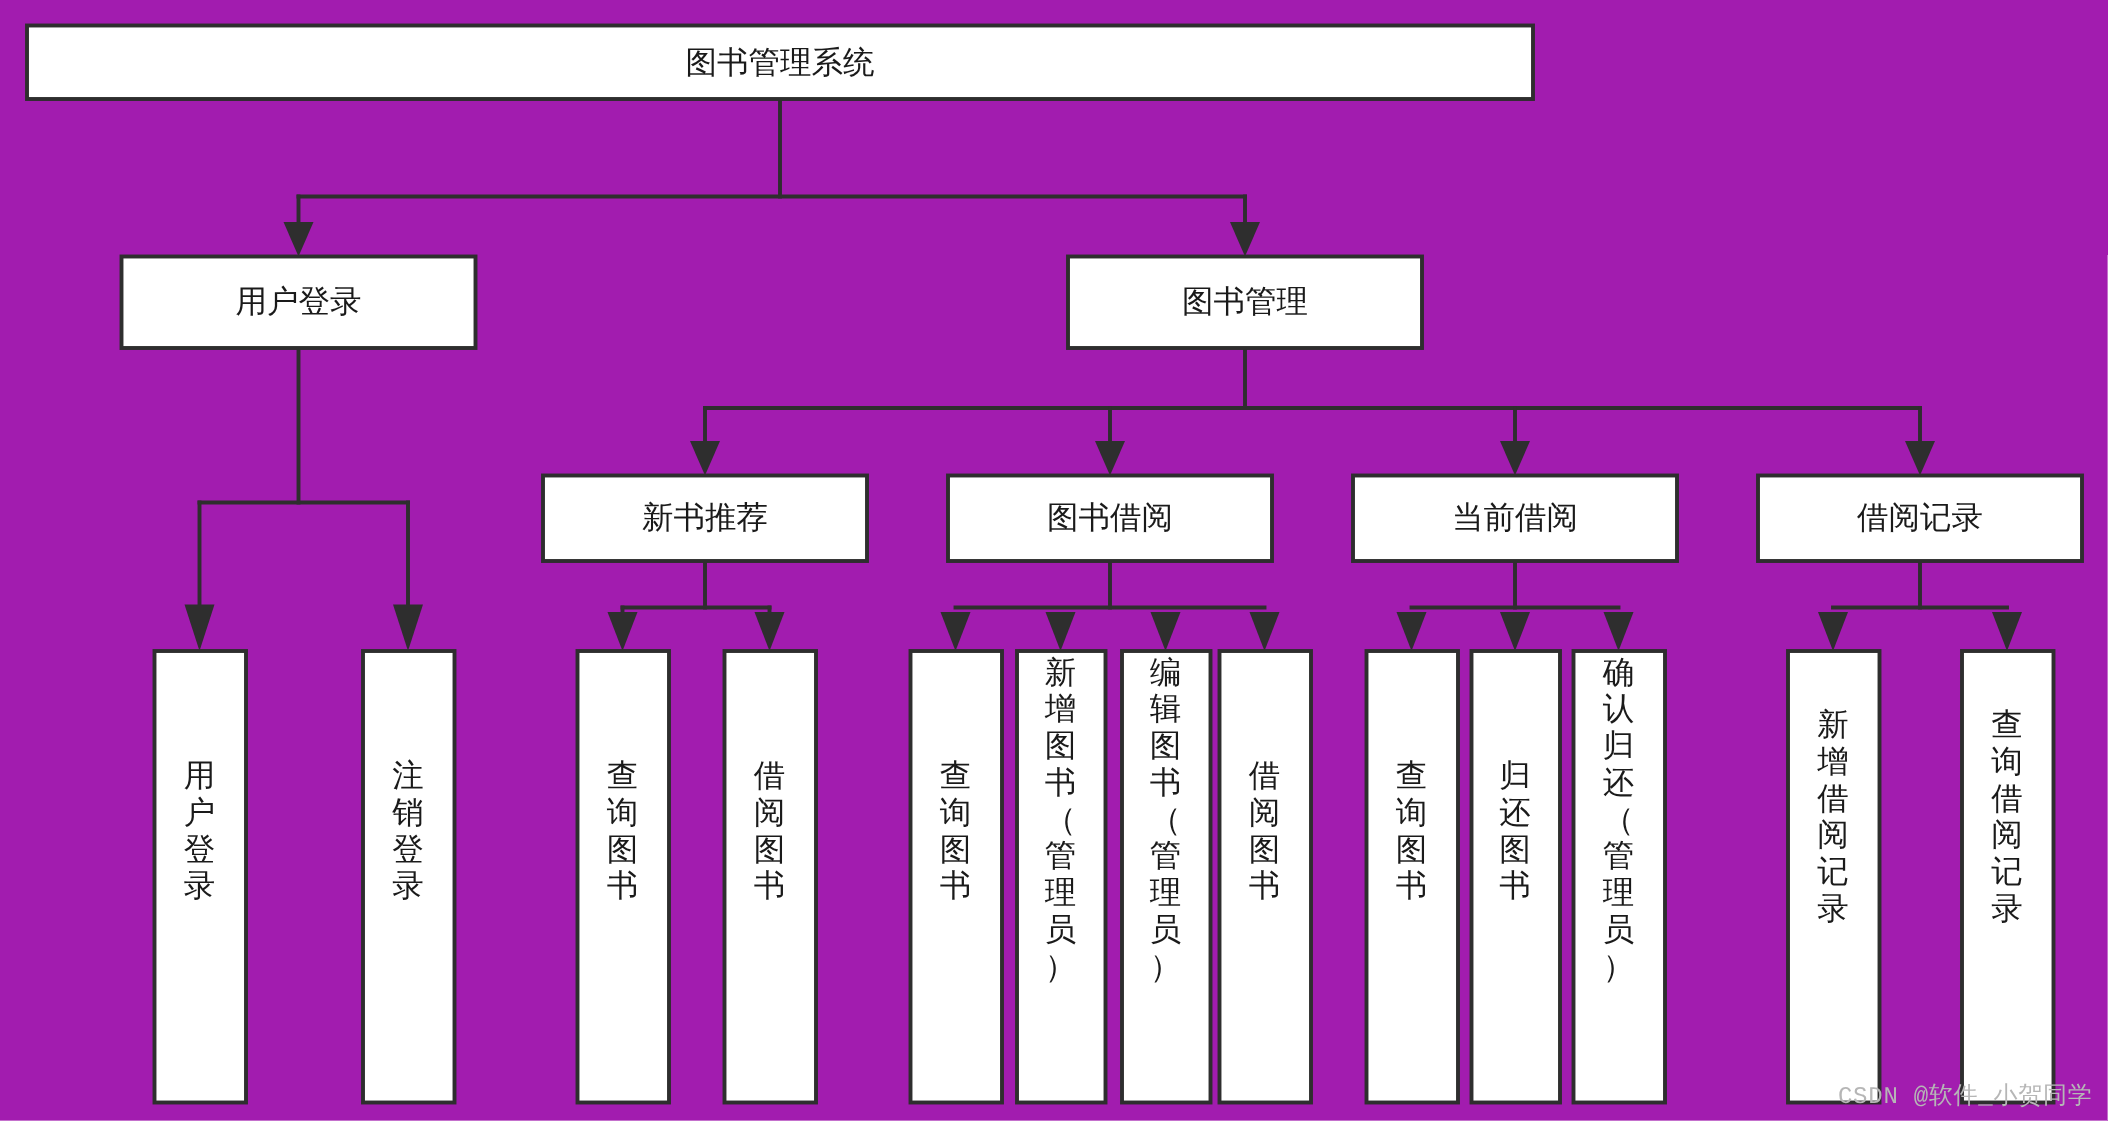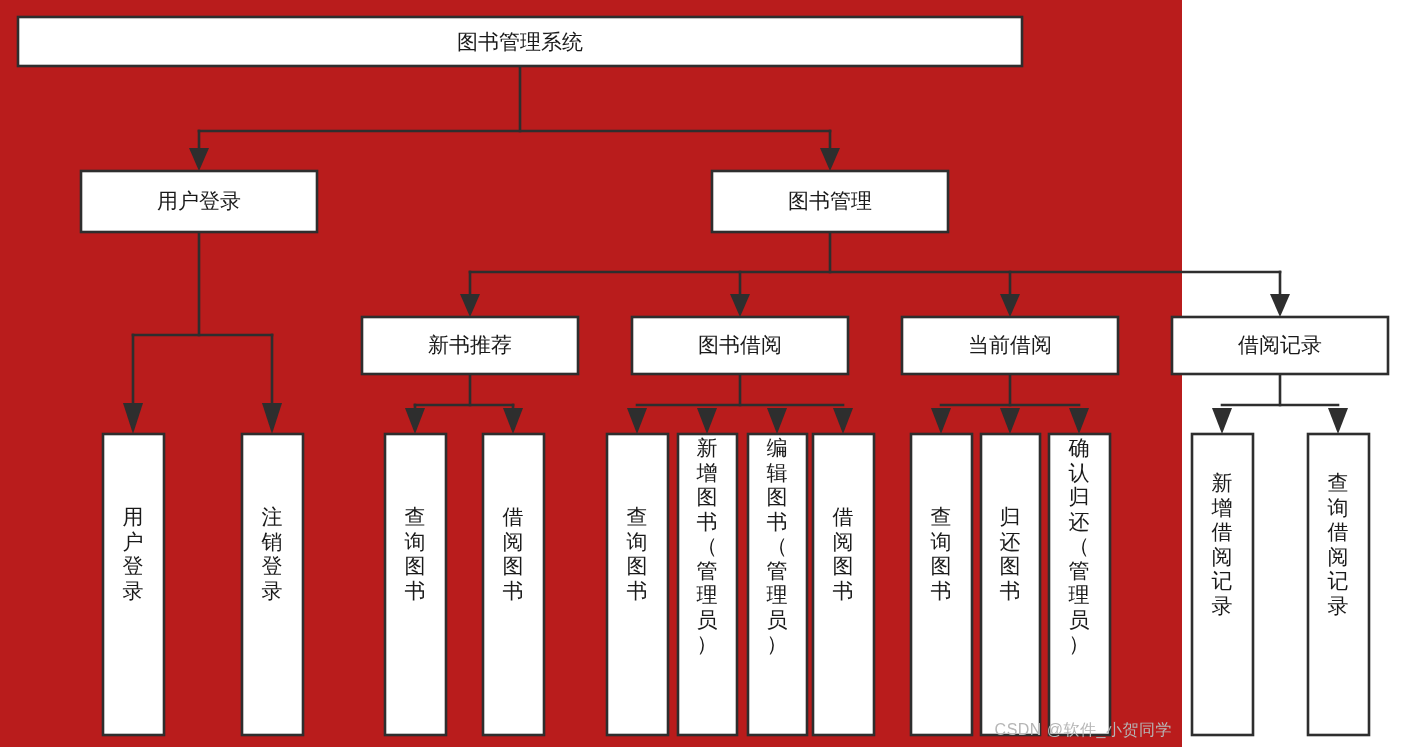--- a/index.html
+++ b/index.html
@@ -8,23 +8,23 @@
     background: #ffffff;
   }
   body {
     width: 1405px;
     height: 747px;
     font-family: "DejaVu Sans", "Liberation Sans", sans-serif;
     overflow: hidden;
   }
   #diagram-root {
     position: relative;
-    width: 1182px;
+    width: 1405px;
     height: 747px;
-    background: #b91c1c;
+    background: #a21caf;
   }
   svg.flowchart {
     position: absolute;
     left: 0;
     top: 0;
     width: 1405px;
     height: 747px;
     display: block;
   }
   .node-rect {
@@ -52,21 +52,21 @@
     stroke-linecap: square;
   }
   .arrow-head {
     fill: #2e2e2e;
     stroke: none;
   }
   .watermark {
     position: absolute;
     right: 10px;
     bottom: 6px;
-    font-family: Liberation Sans, sans-serif;
+    font-family: Liberation Mono, monospace;
     font-size: 16px;
     color: #b6b6b6;
     letter-spacing: 0.5px;
     white-space: nowrap;
     pointer-events: none;
   }
 </style>
 </head>
 <body>
 

